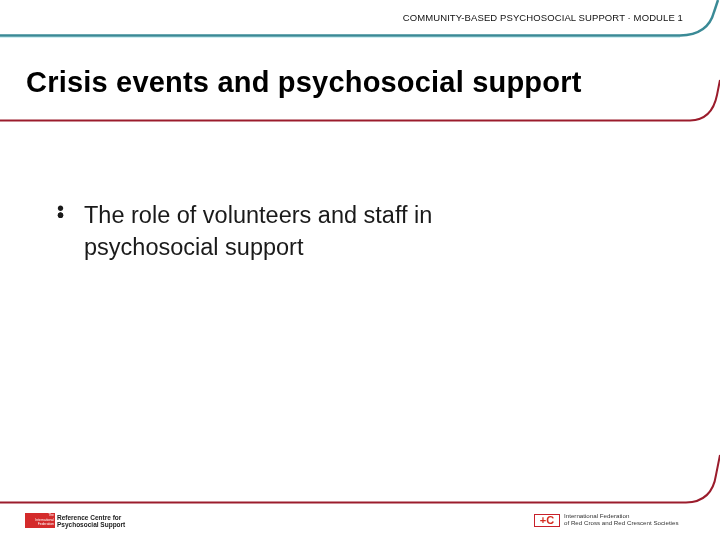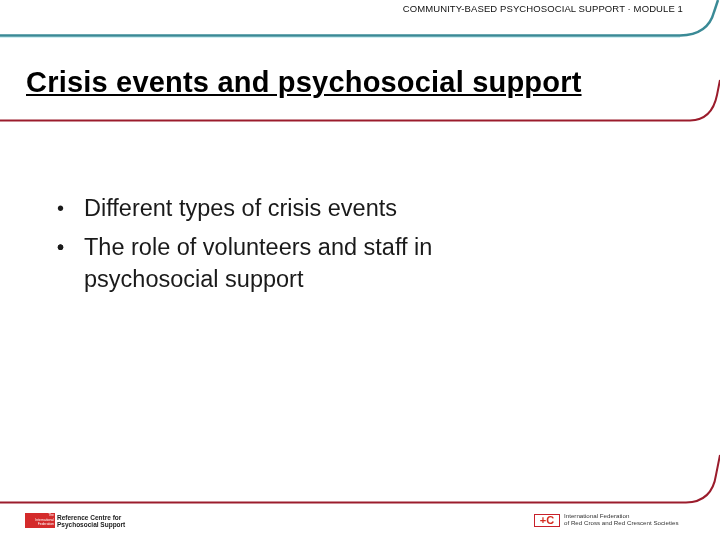--- a/index.html
+++ b/index.html
@@ -3,29 +3,28 @@
 <meta charset="utf-8">
 <style>
   html, body { margin: 0; padding: 0; }
   body {
     width: 720px; height: 540px; position: relative; overflow: hidden;
     background: #ffffff;
     font-family: "Liberation Sans", sans-serif;
     color: #000;
   }
   .header-text {
-    position: absolute; top: 3px; left: 0; width: 683px;
+    position: absolute; top: 12px; left: 0; width: 683px;
     text-align: right; font-size: 9.5px; letter-spacing: 0.1px; color: #111;
   }
   svg.lines { position: absolute; left: 0; top: 0; }
   .title {
     position: absolute; left: 26px; top: 66px;
     font-size: 29px; font-weight: bold; color: #000; letter-spacing: 0.2px;
     white-space: nowrap;
-    text-decoration: underline;
   }
   .bullets {
     position: absolute; left: 56px; top: 192px; width: 560px;
     list-style: none; margin: 0; padding: 0;
   }
   .bullets li {
     position: relative; padding-left: 28px;
     font-size: 23.5px; line-height: 32px; color: #1a1a1a;
     margin-bottom: 6.5px;
   }
@@ -70,21 +69,20 @@
   <path d="M0 502.5 H686 Q712 502 716 475 L720 455" fill="none" stroke="#9b1c2c" stroke-width="2"></path>
 </svg>
 
 <div class="header-text">COMMUNITY-BASED PSYCHOSOCIAL SUPPORT · MODULE 1</div>
 
 <div class="title">Crisis events and psychosocial support</div>
 
 <ul class="bullets">
   <li>
     <span class="dot">•</span>
-    <span>Different types of crisis events</span>
   </li>
   <li>
     <span class="dot">•</span>
   </li>
   <li>
     <span class="dot">•</span>
   </li>
   <li style="width:440px">
     <span class="dot">•</span>
     <span>The role of volunteers and staff in psychosocial support</span>

